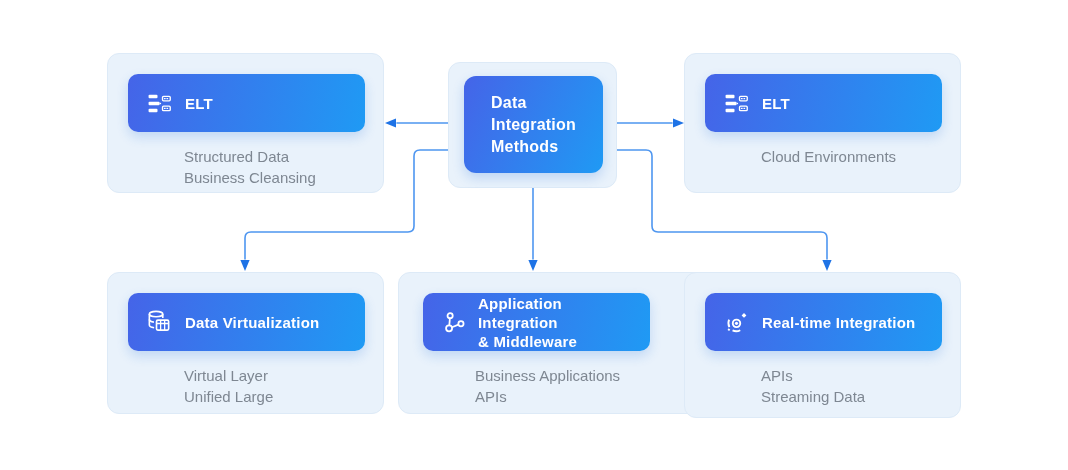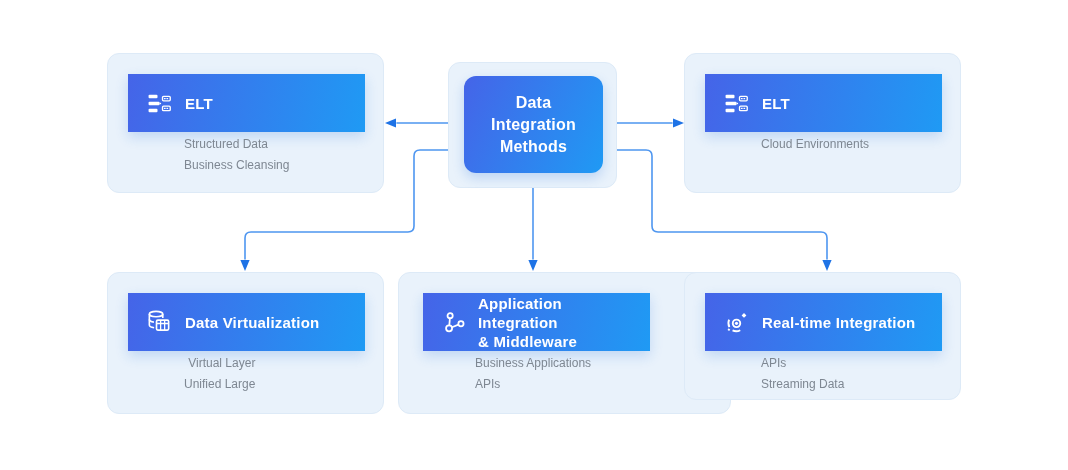--- a/index.html
+++ b/index.html
@@ -6,48 +6,48 @@
   html,body { background:#fff; font-family:"Liberation Sans", sans-serif; }
   .canvas { position:relative; width:1068px; height:470px; background:var(--page-bg,#ffffff); overflow:hidden; }
 
   .connectors { position:absolute; left:0; top:0; width:1068px; height:470px; }
   .conn { stroke:var(--connector,#4e96f0); stroke-width:1.6; fill:none; stroke-linecap:round; }
   .arrow { fill:var(--arrowhead,#1e73e6); stroke:none; }
 
   .card { position:absolute; background:var(--card-bg,#e9f2fb); border:1px solid var(--card-border,#ddeaf7); border-radius:12px; }
   .card-tl { left:107px; top:53px;  width:277px; height:140px; }
   .card-tr { left:684px; top:53px;  width:277px; height:140px; }
-  .card-bl { left:107px; top:272px; width:277px; height:142px;text-align:right; }
+  .card-bl { left:107px; top:272px; width:277px; height:142px; }
   .card-bm { left:398px; top:272px; width:333px; height:142px;padding-left:36px; }
-  .card-br { left:684px; top:272px; width:277px; height:128px; }
+  .card-br { left:684px; top:272px; width:277px; height:146px; }
   .card-center { left:448px; top:62px; width:169px; height:126px; }
 
   .node-pill {
     position:absolute; left:20px; top:20px; width:237px; height:58px;
-    border-radius:0;
+    border-radius:10px;
     background:linear-gradient(102deg, var(--node-grad-start,#4564e8), var(--node-grad-end,#1f9af4));
     display:flex; align-items:center; gap:13px; padding:0 16px 0 18px;
     color:var(--node-text,#ffffff);
     box-shadow:0 5px 12px rgba(30,110,220,.20);
   }
   .card-bm .node-pill { left:24px; width:227px; gap:11px; }
   .node-label { font-size:15px; font-weight:bold; letter-spacing:.2px; line-height:19px; white-space:pre-line; }
   .icon { width:26px; height:26px; flex:0 0 auto; display:flex; align-items:center; justify-content:center; }
 
   .center-pill {
     position:absolute; left:15px; top:13px; width:139px; height:97px;
     border-radius:12px;
     background:linear-gradient(115deg, var(--node-grad-start,#4564e8), var(--node-grad-end,#1f9af4));
-    display:flex; align-items:center; justify-content:center; text-align:center;
+    display:flex; align-items:center; justify-content:center; 
     color:var(--node-text,#ffffff); font-size:16px; font-weight:bold; line-height:22px;
     white-space:pre-line; letter-spacing:.2px;
     box-shadow:0 5px 12px rgba(30,110,220,.22);
   }
 
-  .desc { position:absolute; left:76px; top:80px; font-size:12px; line-height:21px; color:var(--desc-text,#7e8792); }
+  .desc { position:absolute; left:76px; top:92px; font-size:15px; line-height:21px; color:var(--desc-text,#7e8792); }
 </style>
 </head>
 <body>
 
 <div class="canvas">
 
   <svg class="connectors" viewBox="0 0 1068 470">
 
     <path class="conn" d="M448 123 H397"></path>
     <polygon class="arrow" points="385,123 396,118.4 396,127.6"></polygon>

